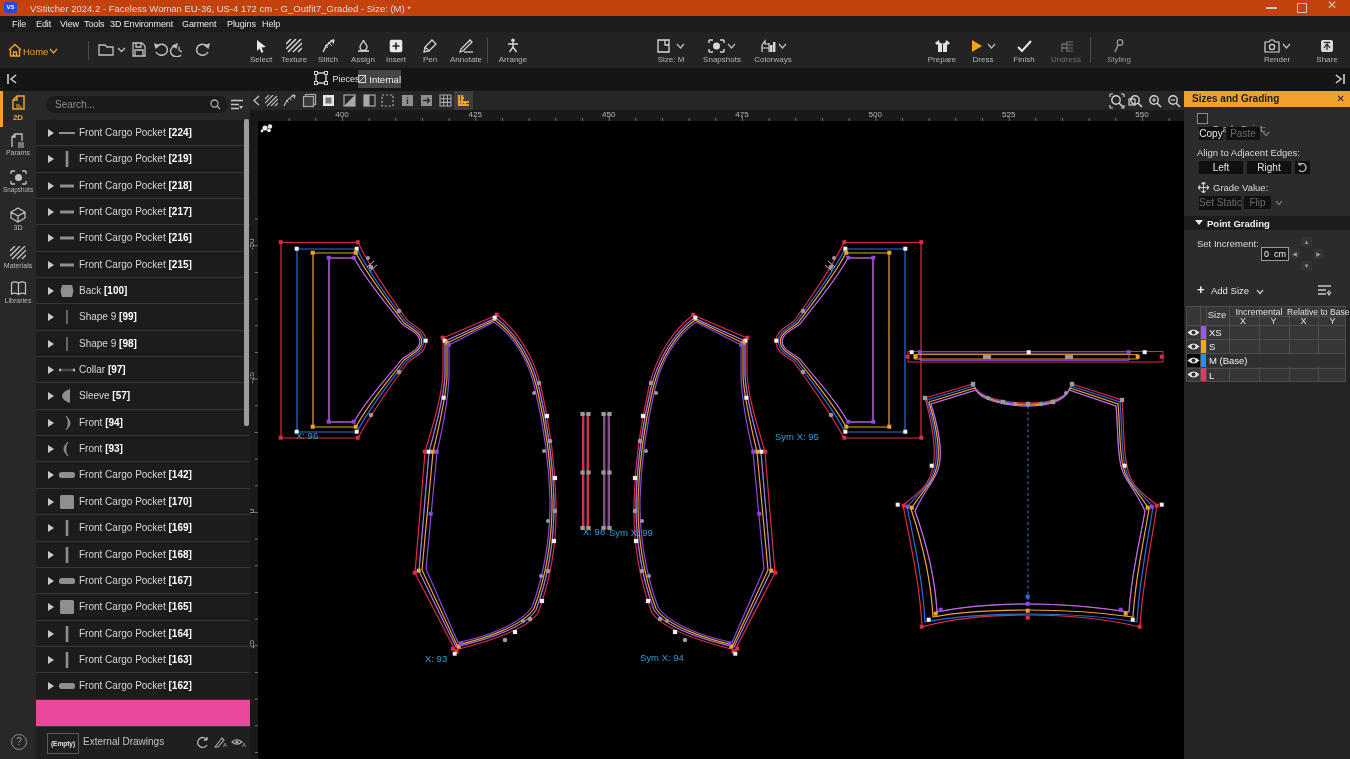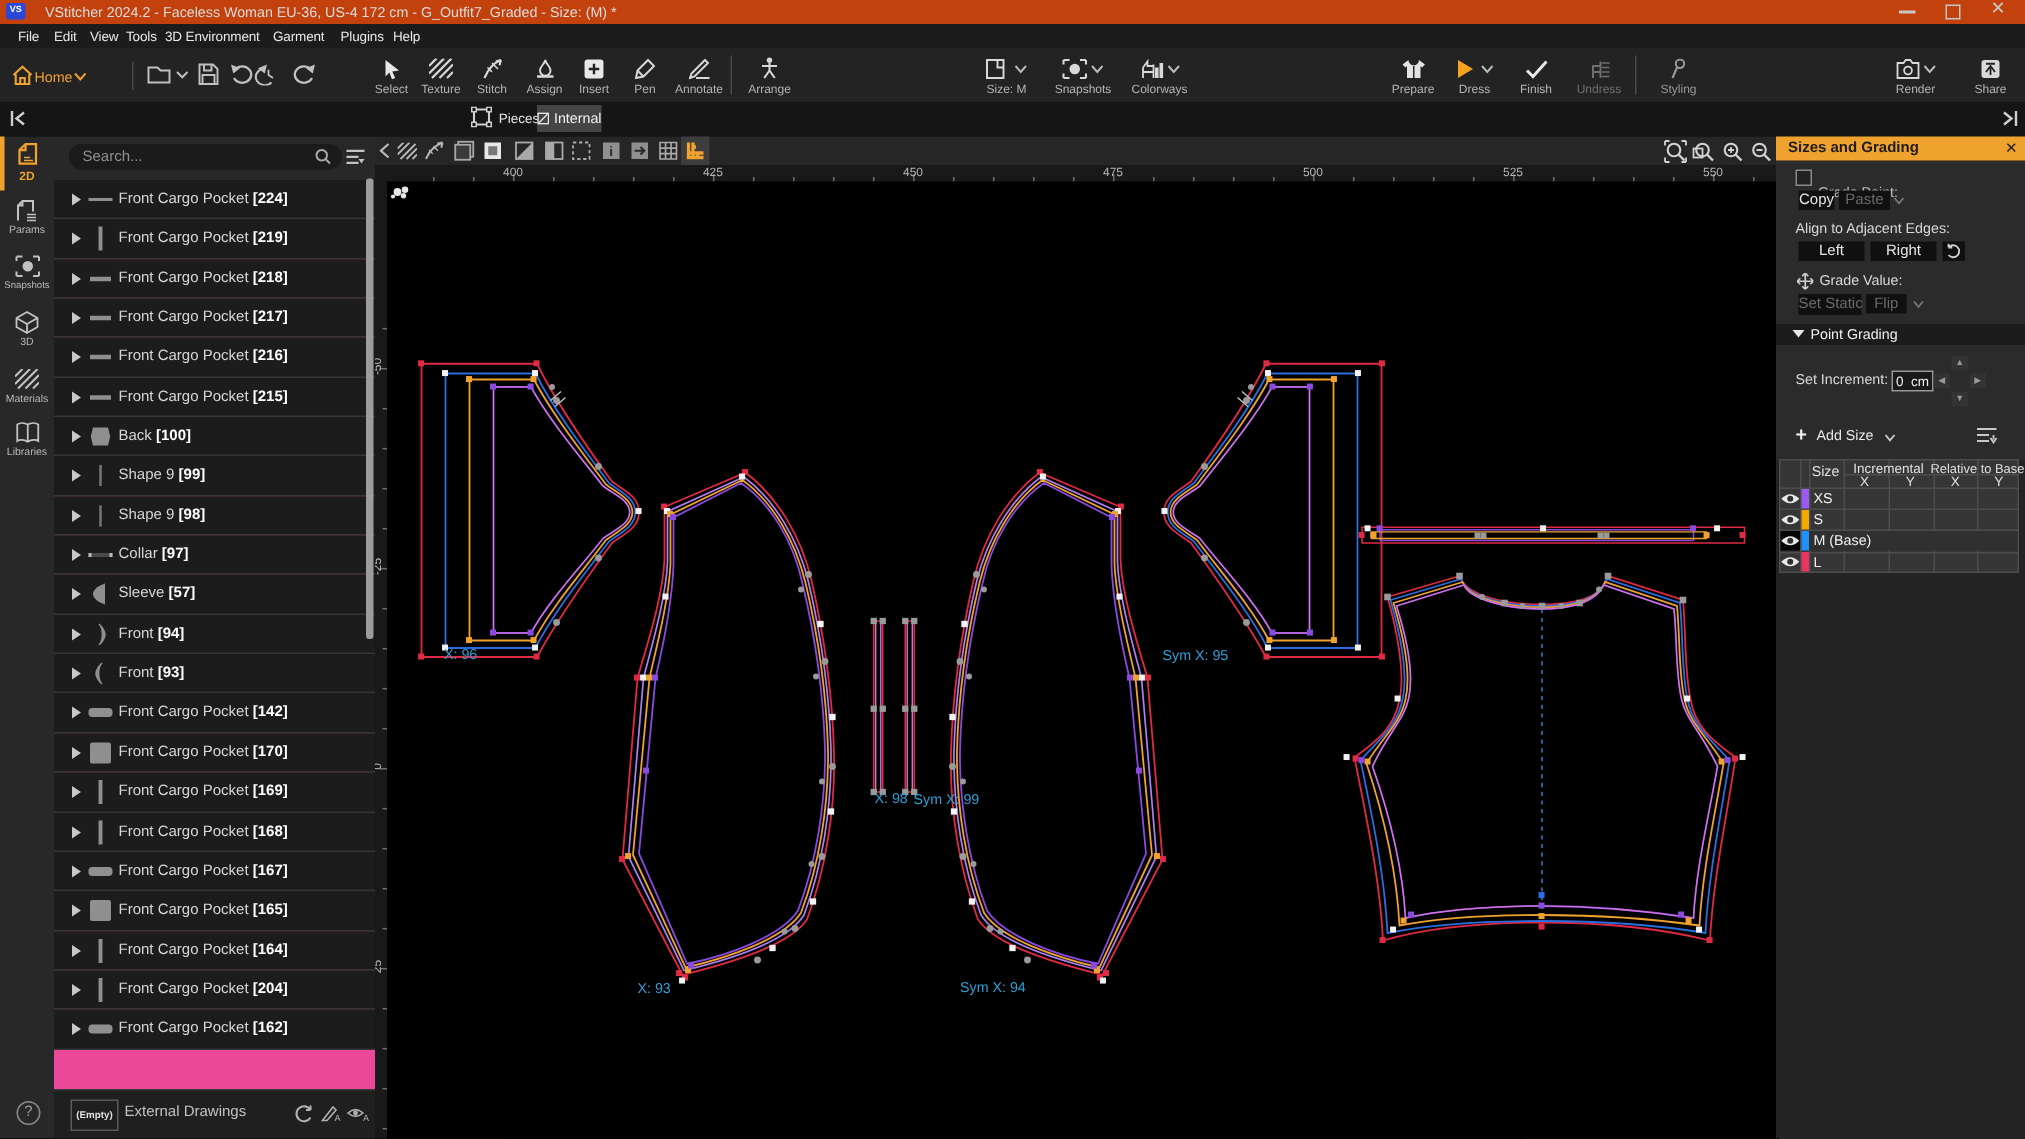--- a/index.html
+++ b/index.html
@@ -404,21 +404,21 @@
         <svg class="licon" viewBox="0 0 18 18">
           <path d="M9 1 v16" stroke="#8f8f8f" stroke-width="2.6"></path>
         </svg>
         <div class="nm">Front Cargo Pocket <b>[164]</b></div>
       </div>
 <div class="lrow">
         <div class="arr"></div>
         <svg class="licon" viewBox="0 0 18 18">
           <path d="M9 1 v16" stroke="#8f8f8f" stroke-width="2.6"></path>
         </svg>
-        <div class="nm">Front Cargo Pocket <b>[204]</b></div>
+        <div class="nm">Front Cargo Pocket <b>[163]</b></div>
       </div>
 <div class="lrow">
         <div class="arr"></div>
         <svg class="licon" viewBox="0 0 18 18">
           <rect x="1" y="6" width="16" height="6" rx="2.5" fill="#8f8f8f"></rect>
         </svg>
         <div class="nm">Front Cargo Pocket <b>[162]</b></div>
       </div> 
     </div>
  <div class="abs" style="left:208px;top:28px;width:5px;height:307px;background:#9c9c9c;border-radius:2px"></div>
@@ -841,22 +841,22 @@
       <path d="M5.5 0 V11 M0 5.5 H11 M5.5 0 l-2 2.2 M5.5 0 l2 2.2 M5.5 11 l-2 -2.2 M5.5 11 l2 -2.2 M0 5.5 l2.2 -2 M0 5.5 l2.2 2 M11 5.5 l-2.2 -2 M11 5.5 l-2.2 2" stroke="#cfcfcf" stroke-width="1.1" fill="none"></path>
     </svg>
 <div class="abs" style="left:29px;top:91px;color:#d8d8d8">Grade Value:</div>
 <div class="rbtn dis" style="left:15px;top:105px;width:42px;height:14px;line-height:13px;white-space:nowrap">Set Static</div>
 <div class="rbtn dis" style="left:60px;top:105px;width:27px;height:13px;line-height:13px">Flip</div>
 <svg class="abs" style="left:91px;top:109px" width="8" height="6" viewBox="0 0 8 6">
       <path d="M1 1 L4 4.5 L7 1" stroke="#777" stroke-width="1.2" fill="none"></path>
     </svg>
 <div class="abs" style="left:0;top:125px;width:166px;height:14px;background:#1c1c1c"></div>
 <div class="abs" style="left:11px;top:129px;width:0;height:0;border-top:5px solid #e8e8e8;border-left:4px solid transparent;border-right:4px solid transparent"></div>
-<div class="abs" style="left:23px;top:127px;color:#f0f0f0;font-weight:normal">Point Grading</div>
-<div class="abs" style="left:13px;top:157px;color:#d8d8d8">Set Increment:</div>
+<div class="abs" style="left:23px;top:127px;color:#f0f0f0;font-weight:bold">Point Grading</div>
+<div class="abs" style="left:13px;top:147px;color:#d8d8d8">Set Increment:</div>
 <div class="abs" style="left:77px;top:156px;width:26px;height:12px;background:#1a1a1a;border:1px solid #9a9a9a;color:#f0f0f0;font-size:9px">
       <span style="position:absolute;left:2px;top:1px">0</span>
       <span style="position:absolute;right:2px;top:1px">cm</span>
     </div>
 <div class="padbtn" style="left:117px;top:146px">▲</div>
 <div class="padbtn" style="left:105px;top:158px">◀</div>
 <div class="padbtn" style="left:129px;top:158px">▶</div>
 <div class="padbtn" style="left:117px;top:170px">▼</div>
 <div class="abs" style="left:13px;top:191px;color:#f0f0f0;font-size:13px;font-weight:bold">+</div>
 <div class="abs" style="left:27px;top:194px;color:#e8e8e8">Add Size</div>

